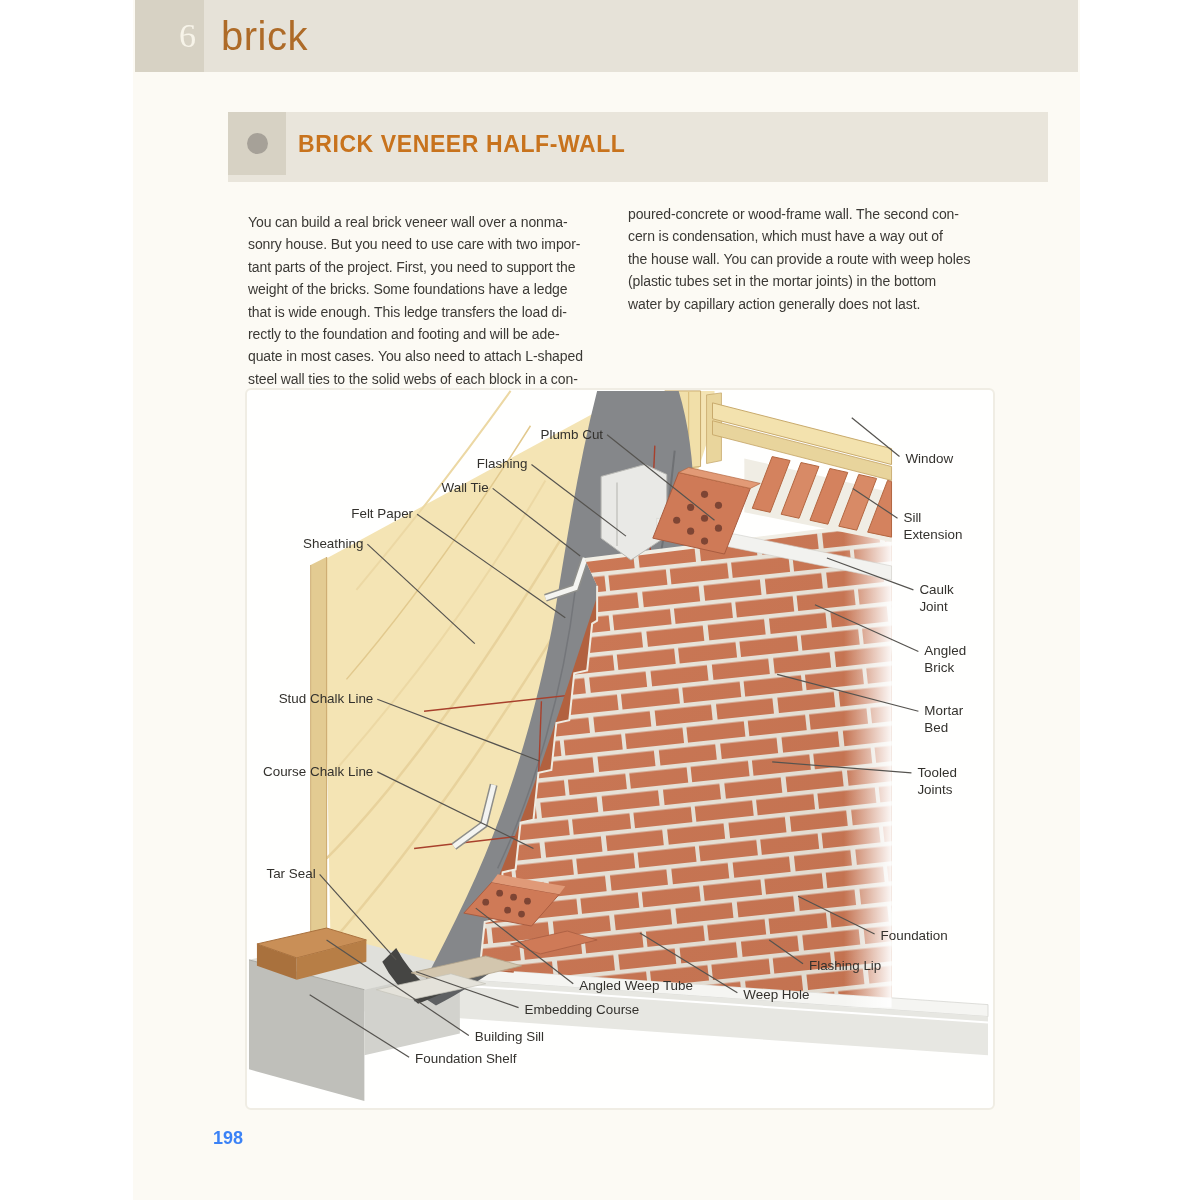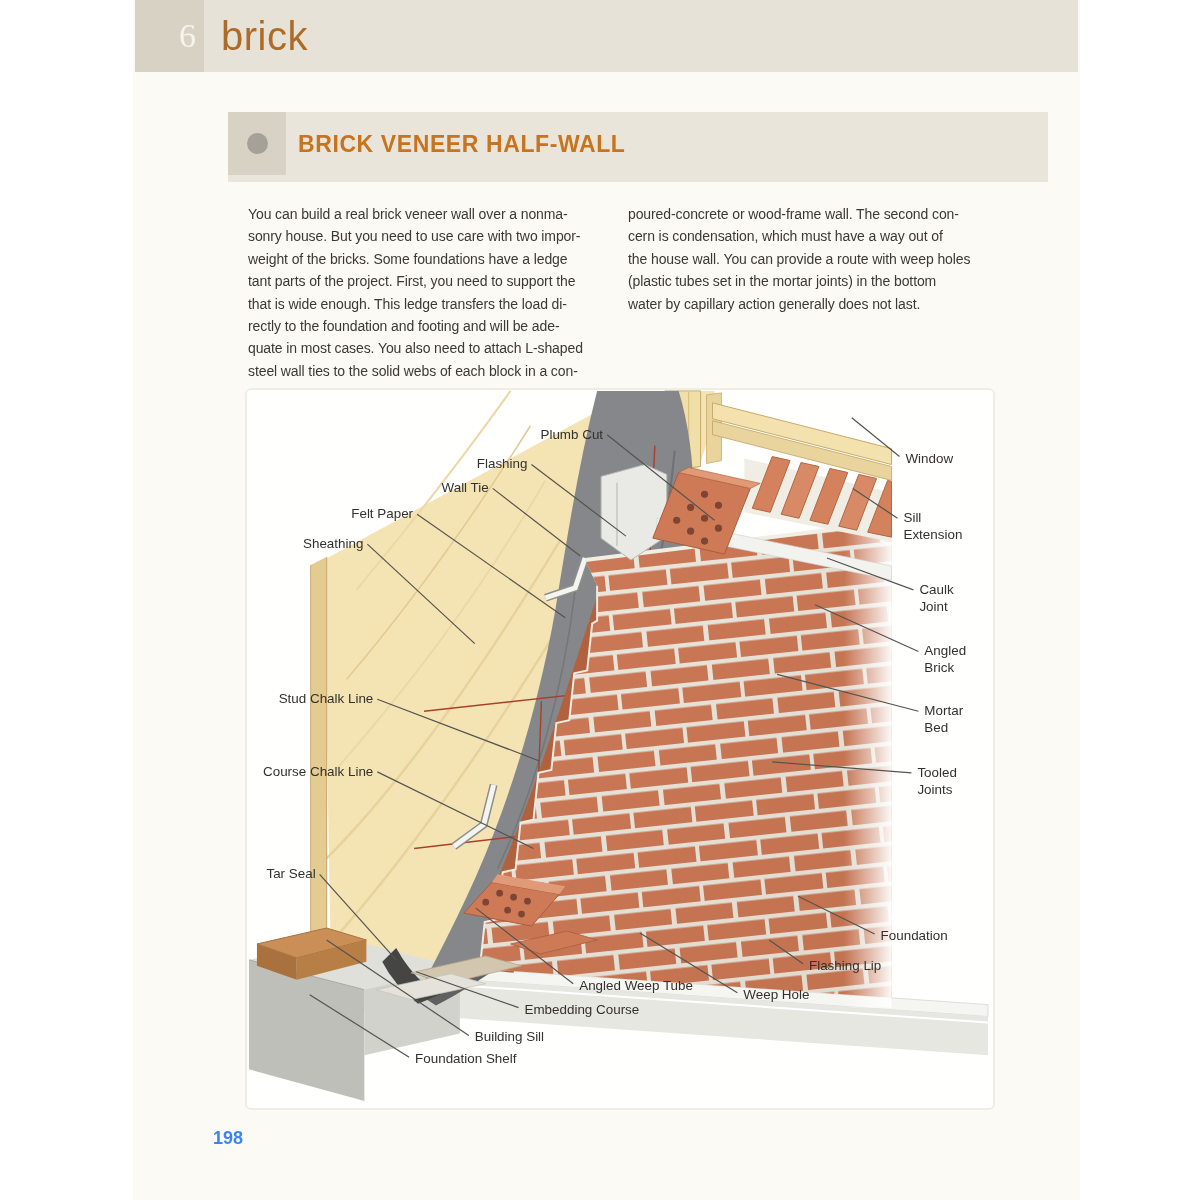--- a/index.html
+++ b/index.html
@@ -16,21 +16,21 @@
   .section-bar{position:absolute;left:228px;top:112px;width:820px;height:70px;background:#e9e5db;}
   .section-bulletbox{position:absolute;left:0;top:0;width:58px;height:63px;background:#d7d2c4;
                      display:flex;align-items:center;justify-content:center;}
   .section-bullet{width:21px;height:21px;border-radius:50%;background:#a6a198;}
   .section-title{position:absolute;left:70px;top:19px;font-size:23px;font-weight:bold;color:#c8731d;
                  letter-spacing:0.6px;}
   
   .bodycol{position:absolute;top:203px;font-size:14px;line-height:22.4px;color:#3b3935;
            letter-spacing:-0.1px;}
   .bodycol .tl{white-space:nowrap;}
-  .col1{left:248px;width:360px;}
+  .col1{left:248px;width:360px;margin-top:8px;}
   .col2{left:628px;width:362px;}
   
   .diagram-panel{position:absolute;left:245px;top:388px;width:750px;height:722px;background:#fffffe;
                  border:2px solid #f0ede4;border-radius:6px;box-sizing:border-box;}
   .diagram-panel svg{display:block;width:746px;height:718px;}
   .lbl{font-family:"Liberation Sans",sans-serif;font-size:13.5px;fill:#33312d;}
   .ldr{stroke:#55534f;stroke-width:1.2;fill:none;}
   
   .pagenum{position:absolute;left:213px;top:1128px;font-size:18px;font-weight:bold;color:#3b82f6;}
 </style>
@@ -50,22 +50,22 @@
   <div class="section-bar">
     <div class="section-bulletbox">
       <div class="section-bullet"></div>
     </div>
     <div class="section-title">BRICK VENEER HALF-WALL</div>
   </div>
 
   <div class="bodycol col1">
     <div class="tl">You can build a real brick veneer wall over a nonma-</div>
     <div class="tl">sonry house. But you need to use care with two impor-</div>
+    <div class="tl">tant parts of the project. First, you need to support the</div>
     <div class="tl">weight of the bricks. Some foundations have a ledge</div>
-    <div class="tl">tant parts of the project. First, you need to support the</div>
     <div class="tl">that is wide enough. This ledge transfers the load di-</div>
     <div class="tl">rectly to the foundation and footing and will be ade-</div>
     <div class="tl">quate in most cases. You also need to attach L-shaped</div>
     <div class="tl">steel wall ties to the solid webs of each block in a con-</div>
   </div>
   <div class="bodycol col2">
     <div class="tl">poured-concrete or wood-frame wall. The second con-</div>
     <div class="tl">cern is condensation, which must have a way out of</div>
     <div class="tl">the house wall. You can provide a route with weep holes</div>
     <div class="tl">(plastic tubes set in the mortar joints) in the bottom</div>

